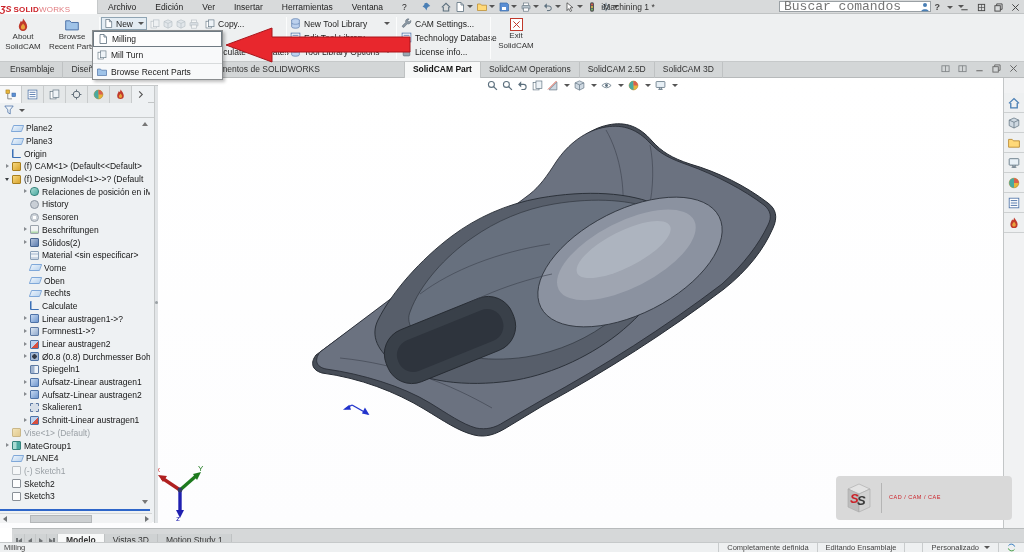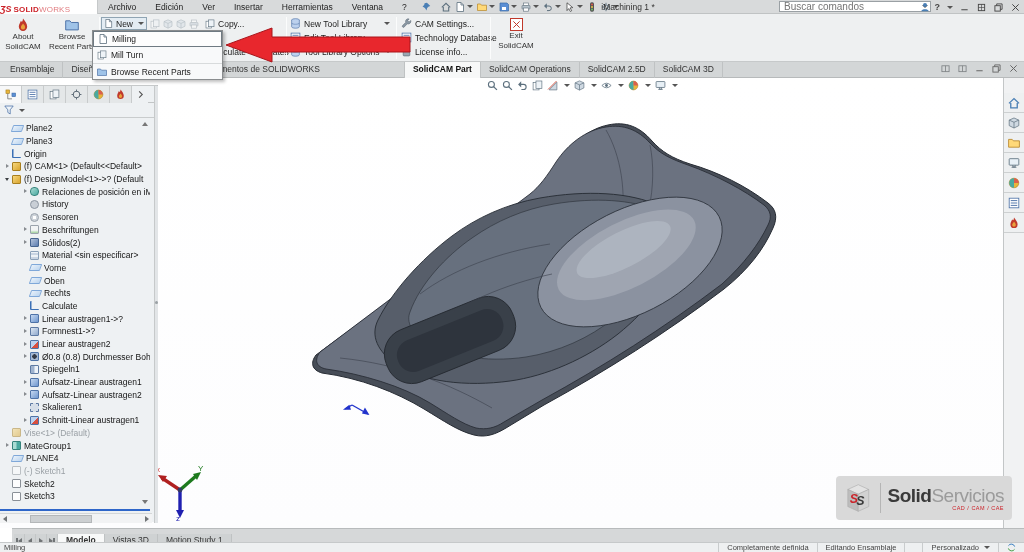--- a/index.html
+++ b/index.html
@@ -14,21 +14,21 @@
 .brand{width:98px;height:14px;background:#fff;border-right:1px solid #c6c9ca;display:flex;align-items:flex-end;padding-left:0}
 .bglyph{color:#cc2229;font-style:italic;font-weight:bold;font-size:9px;margin-right:2px}
 .bbold{color:#cc2229;font-weight:bold;font-size:8px;letter-spacing:.2px}
 .blight{color:#cc2229;opacity:.6;font-size:8px;letter-spacing:.2px}
 .menu{margin-left:6px;gap:11px}
 .menu span{padding:1px 4px;cursor:default}
 .qat{gap:4px;margin-left:10px}
 .qbtn{display:flex;align-items:center}
 .title{font-size:8.5px;color:#333}
 .srch{background:#fff;border:1px solid #9aa0a4;height:11px;display:flex;align-items:center;padding:0 2px;gap:2px}
-.srch input{border:0;outline:0;flex:1;font-size:10px;color:#555;font-family:Liberation Sans, sans-serif;background:transparent}
+.srch input{border:0;outline:0;flex:1;font-size:13px;color:#555;font-family:Liberation Mono, monospace;background:transparent}
 .wbtn{display:flex;align-items:center;justify-content:center;width:12px;height:12px}
 
 .rb{left:0;top:14px;width:1024px;height:48px;background:#eef0f1;border-bottom:1px solid #c6c9ca;font-size:8.5px;color:#222}
 .bigbtn{position:absolute;top:2px;height:44px;text-align:center;font-size:8px;line-height:9.5px;color:#333;padding-top:2px}
 .sep{position:absolute;top:3px;width:1px;height:42px;background:#d2d5d6;border-right:1px solid #fbfcfc}
 .rrow{position:absolute;height:13px;display:flex;align-items:center;gap:3px;font-size:8.5px;color:#222;white-space:nowrap}
 .rbtn{border:1px solid transparent;display:flex;align-items:center;gap:3px;padding:0 2px;height:13px}
 .rbtn.open{border-color:#8fa4b3;background:#e3ecf3}
 .gray{opacity:.4}
 .xic{width:13px;height:13px;background:#fff;border:1px solid #c0392b;display:flex;align-items:center;justify-content:center;margin:0 auto}
@@ -573,21 +573,20 @@
     <div class="abs wm">
       <svg width="30" height="34" viewBox="0 0 30 34">
         <path d="M4 8 L15 3 L26 8 L15 13 Z" fill="#e3e3e3" stroke="#a8a8a8" stroke-width=".6"></path>
         <path d="M4 8 L15 13 L15 31 L4 26 Z" fill="#bdbdbd" stroke="#a8a8a8" stroke-width=".6"></path>
         <path d="M26 8 L15 13 L15 31 L26 26 Z" fill="#d2d2d2" stroke="#a8a8a8" stroke-width=".6"></path>
         <text x="6" y="22" font-size="13" font-style="italic" font-weight="bold" fill="#cc2229">S</text>
         <text x="13" y="24" font-size="13" font-style="italic" font-weight="bold" fill="#3a3a3a">S</text>
       </svg>
       <div style="width:1px;height:30px;background:#b5b5b5;margin:0 7px"></div>
       <div>
-        <div class="wmtxt"><span class="wmb">Solid</span><span class="wml">Servicios</span></div>
         <div class="wtag">CAD / CAM / CAE</div>
       </div>
     </div>
   </div>
 
   <div class="abs lp">
     <div class="ptabs">
       <span class="ptab on">
           <svg class="ic" width="12" height="12">
             <use href="#i-tree"></use>

